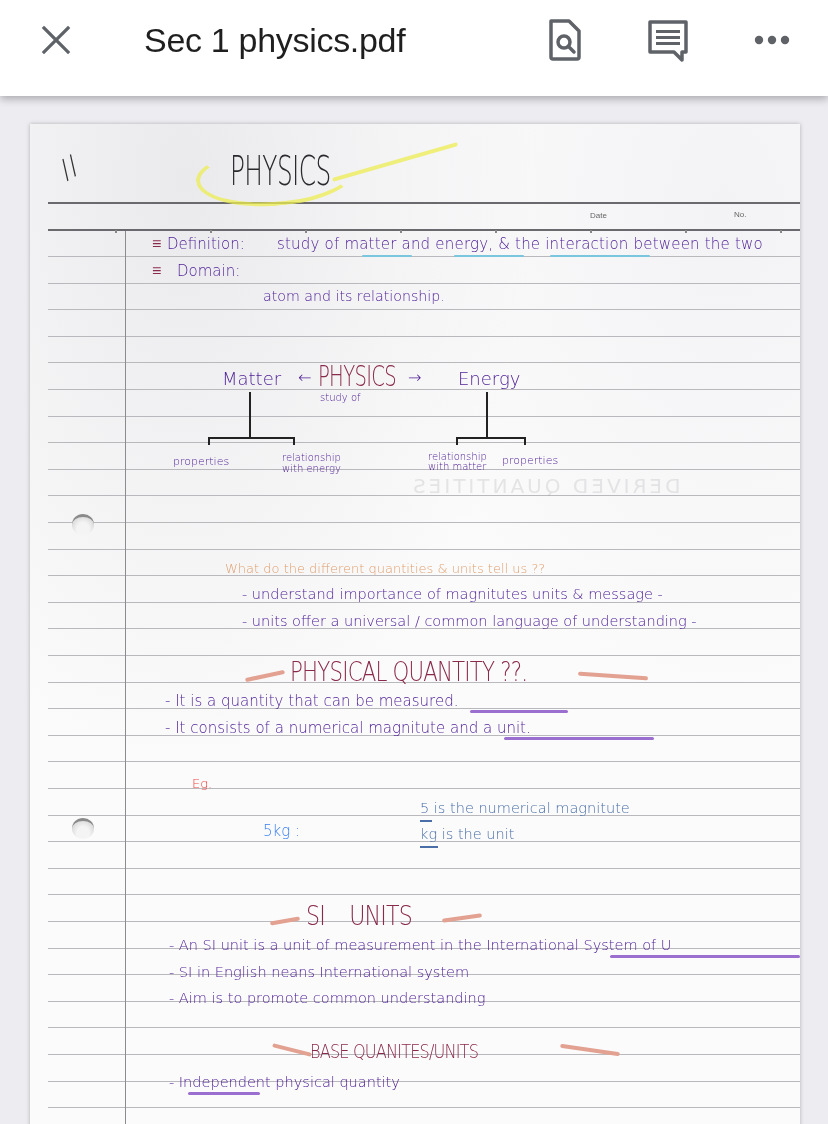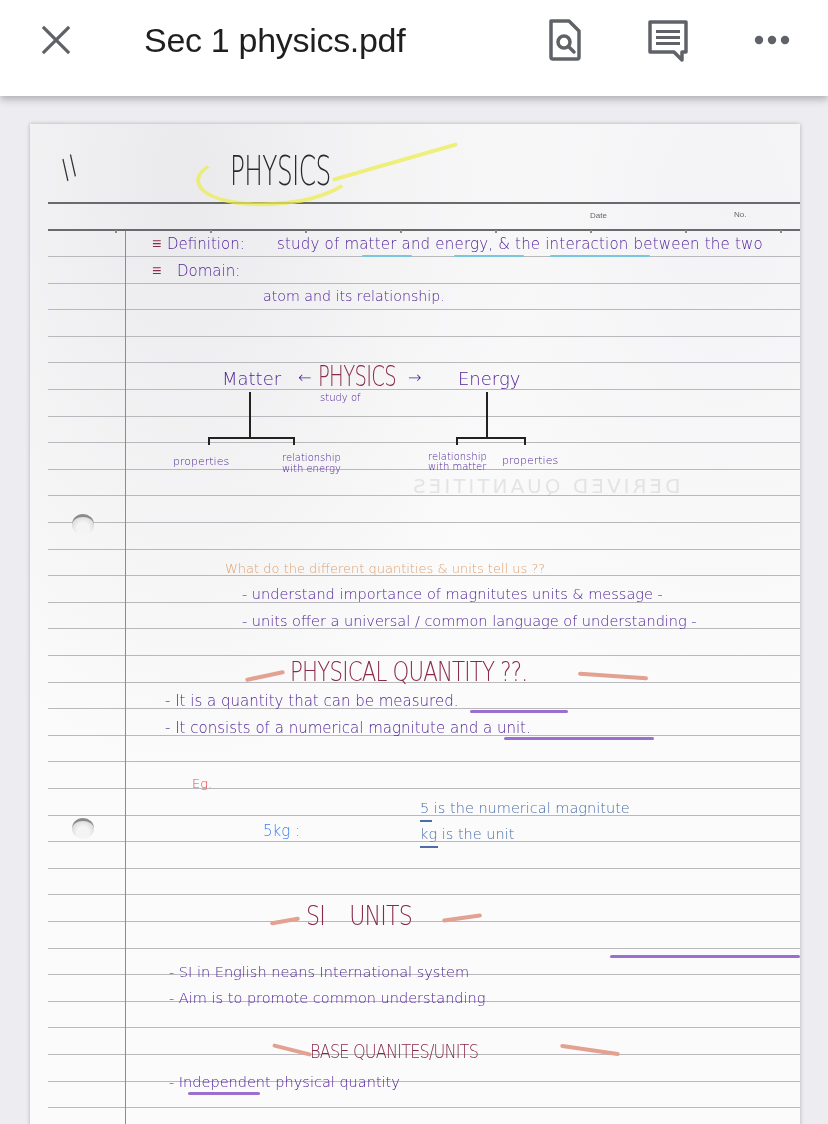--- a/index.html
+++ b/index.html
@@ -296,20 +296,21 @@
     <div class="hw" style="left:233px; top:676px; font-size:15px; color:#3b82f6;margin-top:22px;">5kg :</div>
     <div class="hw" style="left:390px; top:676px; font-size:14.5px; color:#4a6fa8;">5 is the numerical magnitute</div>
     <div class="hw" style="left:390px; top:702px; font-size:14.5px; color:#4a6fa8;">kg is the unit</div>
     <div style="position:absolute; left:390px; top:696px; width:12px; height:1.5px; background:#4a6fa8;"></div>
     <div style="position:absolute; left:390px; top:722px; width:18px; height:1.5px; background:#4a6fa8;"></div>
 
     <div class="swash" style="left:240px; top:795px; width:30px; transform:rotate(-10deg);"></div>
     <div class="hw big-title" style="left:276px; top:776px; font-size:27px; color:#8a2a4a; transform:scaleX(0.82); transform-origin:left; word-spacing:22px;">SI UNITS</div>
     <div class="swash" style="left:412px; top:792px; width:40px; transform:rotate(-8deg);"></div>
 
+    <div class="hw" style="left:139px; top:813px; font-size:14.5px;">- An SI unit is a unit of measurement in the International System of U</div>
     <div class="purple-ul" style="left:580px; top:831px; width:190px;"></div>
     <div class="hw" style="left:139px; top:840px; font-size:14.5px;">- SI in English neans International system</div>
     <div class="hw" style="left:139px; top:866px; font-size:14.5px;">- Aim is to promote common understanding</div>
 
     <div class="swash" style="left:242px; top:924px; width:40px; transform:rotate(14deg);"></div>
     <div class="hw big-title" style="left:280px; top:916px; font-size:19px; color:#8a2a4a; transform:scaleX(0.85); transform-origin:left;">BASE QUANITES/UNITS</div>
     <div class="swash" style="left:530px; top:924px; width:60px; transform:rotate(8deg);"></div>
 
     <div class="hw" style="left:139px; top:950px; font-size:14.5px;">- Independent physical quantity</div>
     <div class="purple-ul" style="left:158px; top:968px; width:72px;"></div>

